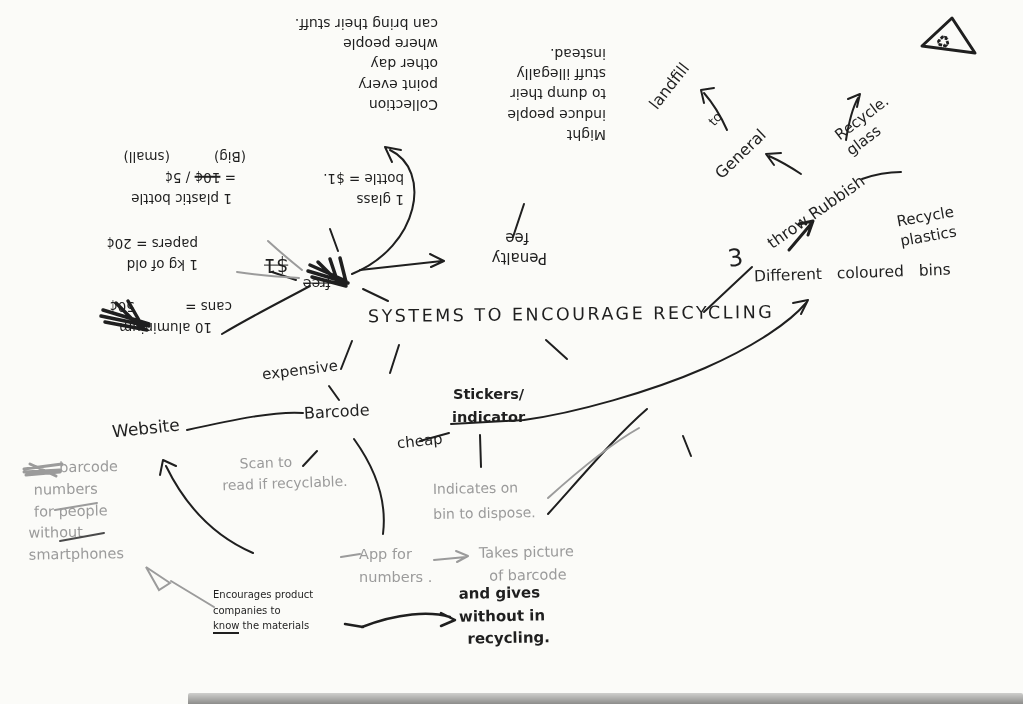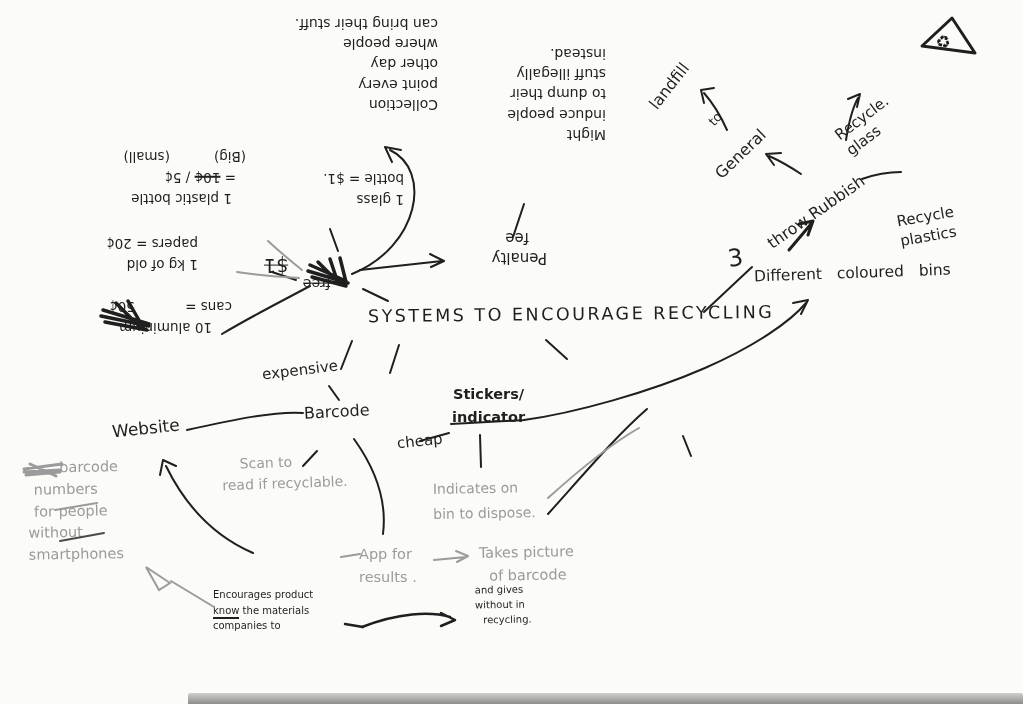--- a/index.html
+++ b/index.html
@@ -127,38 +127,38 @@
 <div class="n g" style="left:20px;top:457px;font-size:14.5px;line-height:1.5;transform:rotate(-1deg);">
   <div><span class="spacer" style="width:40px;"></span><span>barcode</span></div>
   <div style="padding-left:14px;">numbers</div>
   <div style="padding-left:14px;">for people</div>
   <div style="padding-left:8px;">without</div>
   <div style="padding-left:8px;">smartphones</div>
 </div>
 
 <div class="n g" style="left:359px;top:543px;font-size:14.5px;line-height:1.6;">
   <div>App for</div>
-  <div>results .</div>
+  <div>numbers .</div>
 </div>
 
 <div class="n g" style="left:479px;top:541px;font-size:14.5px;line-height:1.6;transform:rotate(-1deg);">
   <div>Takes picture</div>
   <div style="padding-left:10px;">of barcode</div>
 </div>
 
-<div class="n" style="left:475px;top:582px;font-size:10px;line-height:1.5;transform:rotate(-1deg);">
+<div class="n" style="left:459px;top:582px;font-size:15px;line-height:1.5;transform:rotate(-1deg);font-weight:bold;">
   <div>and gives</div>
   <div>without in</div>
   <div style="padding-left:8px;">recycling.</div>
 </div>
 
 <div class="n" style="left:213px;top:587px;font-size:10px;line-height:1.55;">
   <div>Encourages product</div>
+  <div>companies to</div>
   <div><span class="und">know</span><span> the materials</span></div>
-  <div>companies to</div>
 </div>
 
 <svg class="overlay" width="1023" height="704" viewBox="0 0 1023 704">
   <g stroke="#1f1f1f" stroke-width="2" fill="none" stroke-linecap="round">
 
     <g stroke-width="3.5">
       <path d="M310,265 l36,16 M308,271 l40,12 M312,277 l34,9 M318,262 l22,22 M330,259 l8,24 M340,258 l6,24"></path>
     </g>
 
     <path d="M352,274 C420,246 432,170 390,150"></path>

